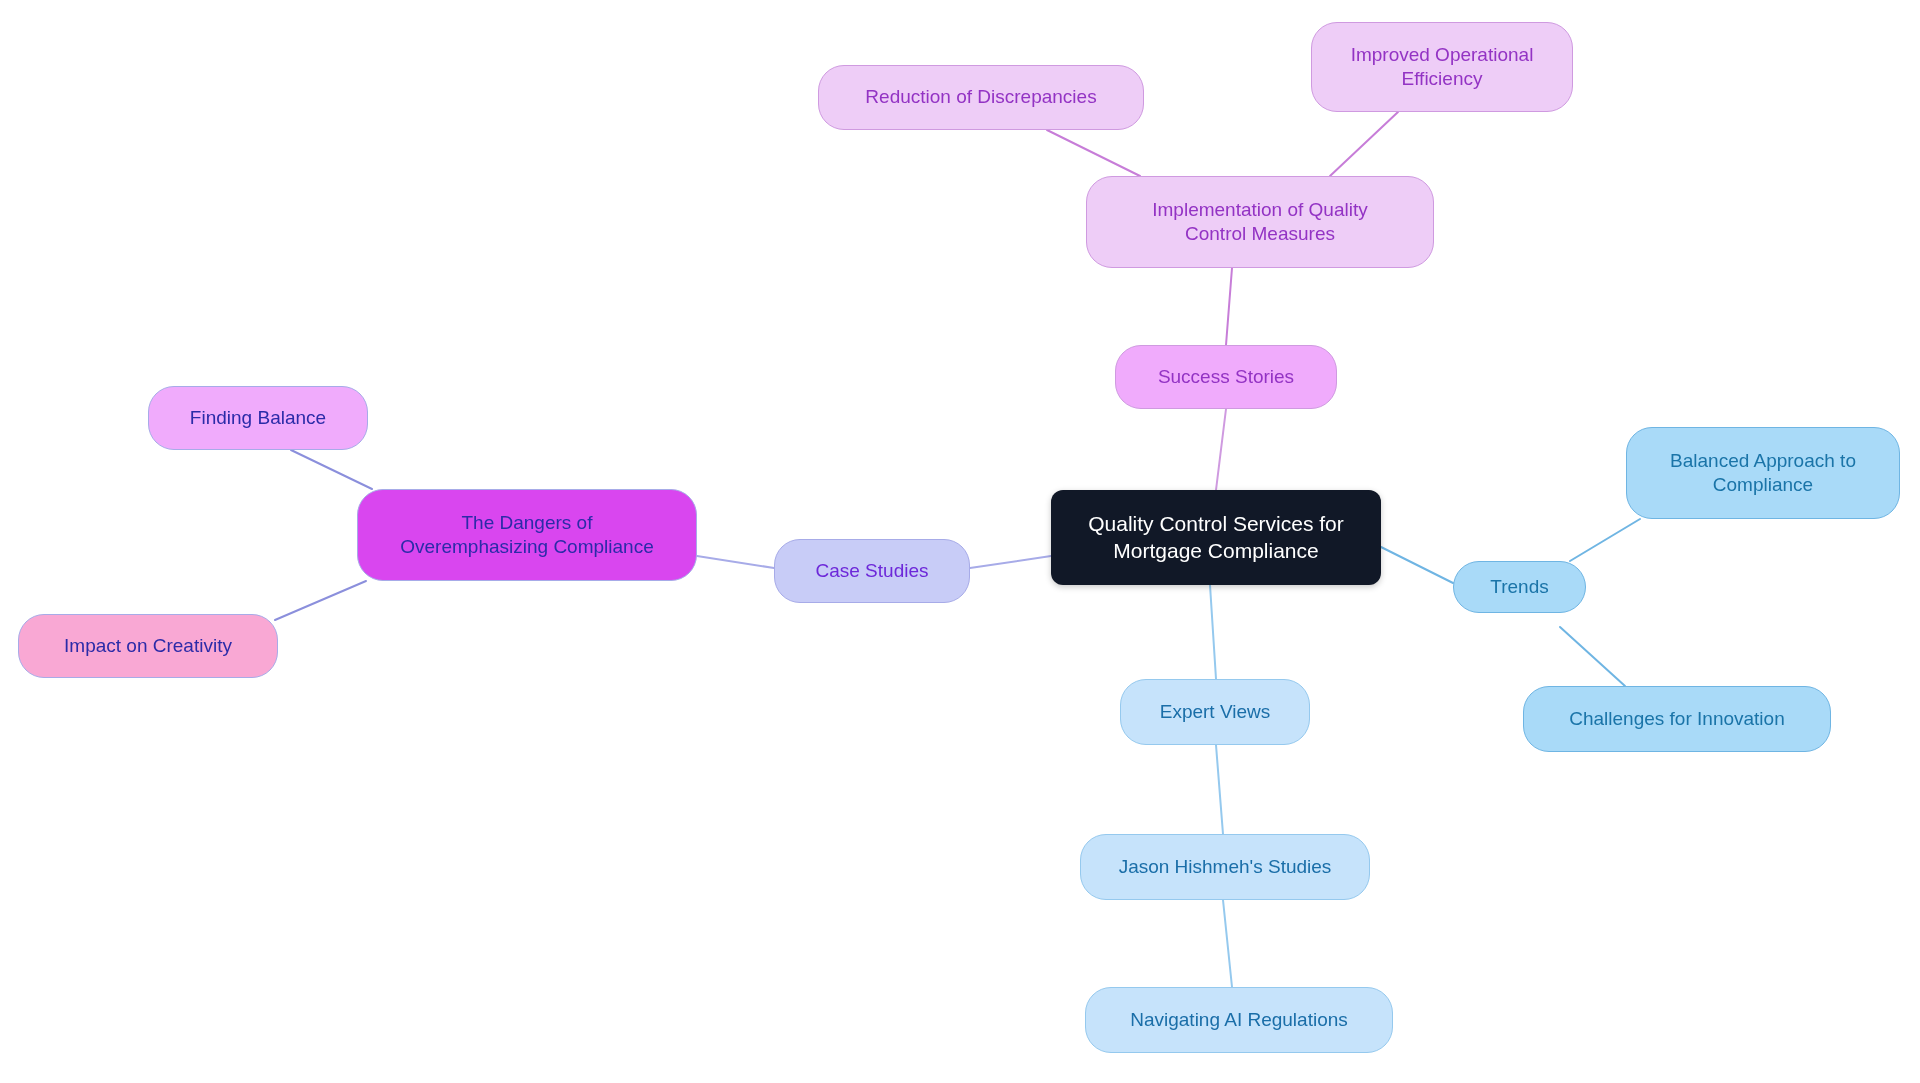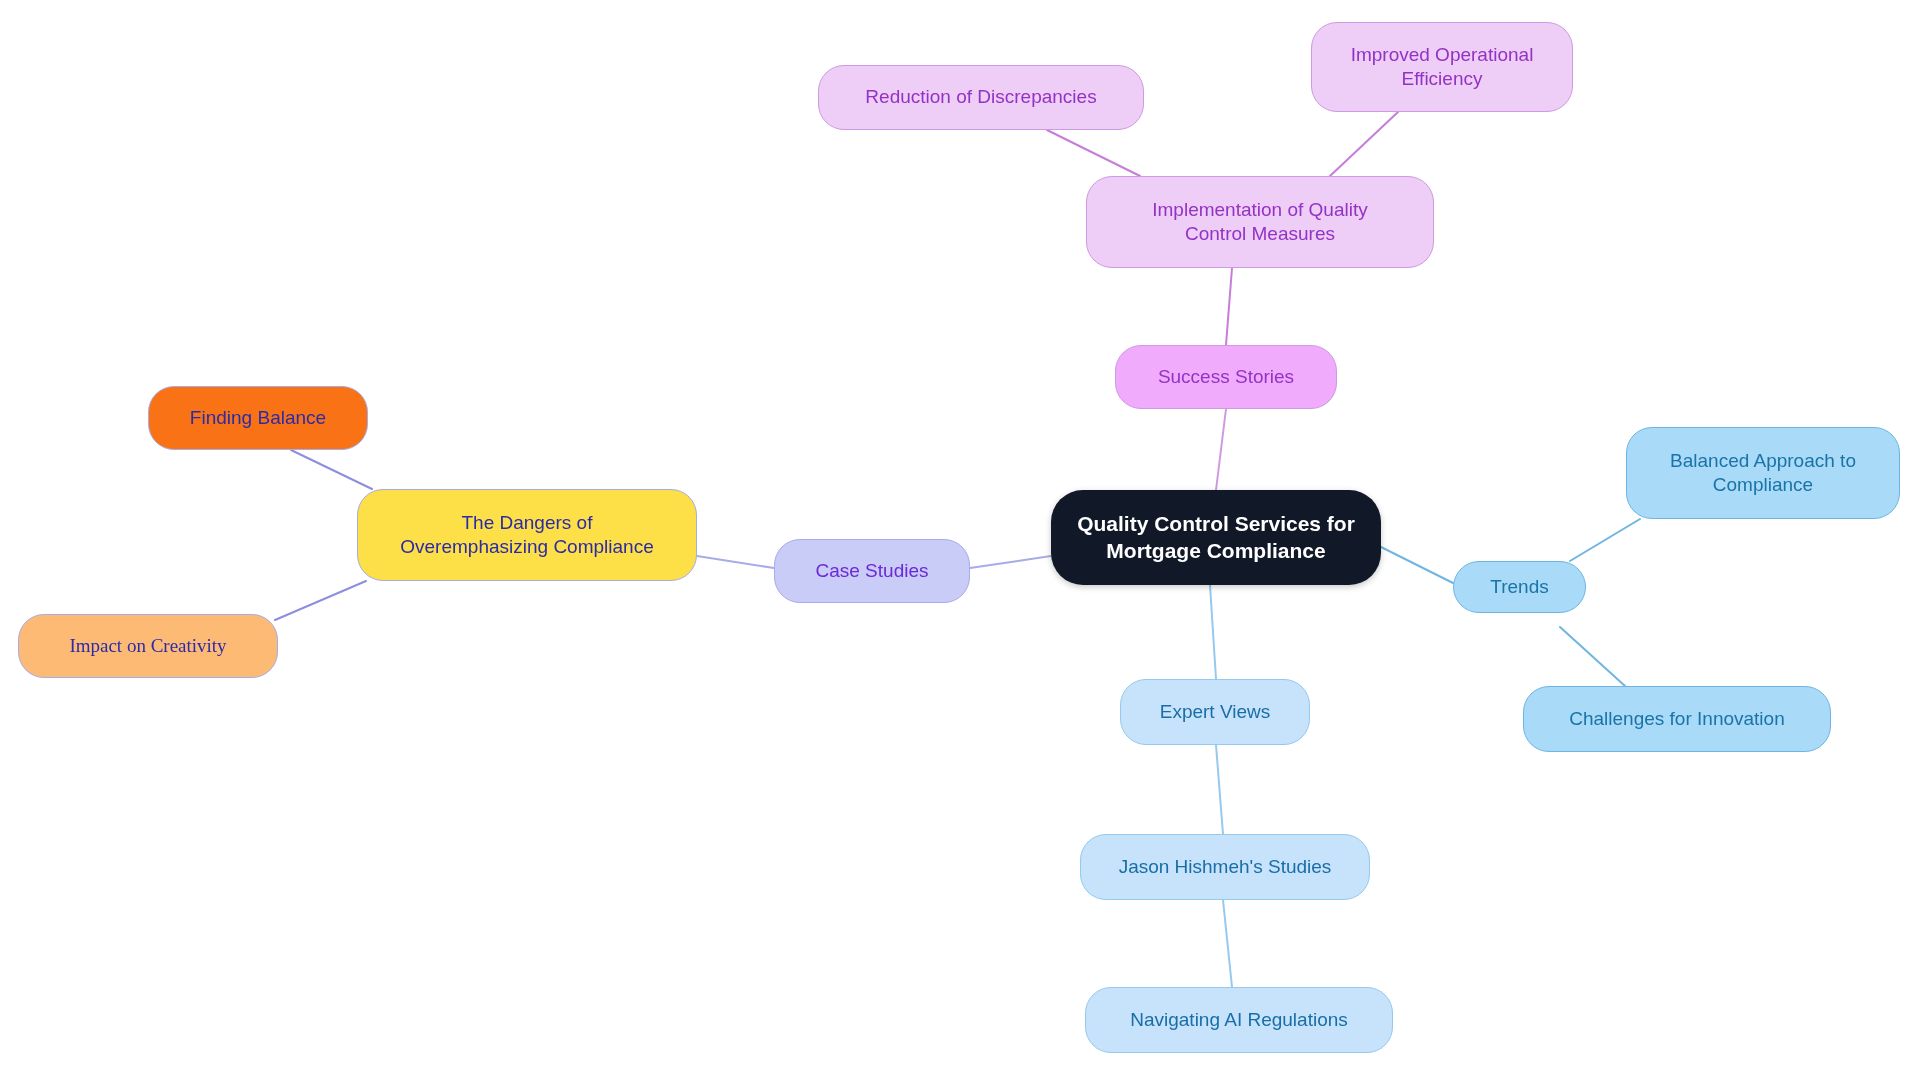--- a/index.html
+++ b/index.html
@@ -31,24 +31,23 @@
     justify-content: center;
     text-align: center;
     border-radius: 26px;
     border-width: 1.3px;
     border-style: solid;
     line-height: 1.28;
     white-space: pre-line;
     padding: 8px 10px;
   }
   .node.root {
-    border-radius: 32px;
+    border-radius: 12px;
     border: none;
     box-shadow: 0 2px 6px rgba(0,0,0,0.22);
-    font-weight: bold;
   }
 </style>
 </head>
 <body>
 
 <div id="canvas">
   <svg id="edge-layer" viewBox="0 0 1920 1083" width="1920" height="1083">
       <line x1="1216" y1="490" x2="1226" y2="409" stroke="#cf9ae0" stroke-width="2" stroke-linecap="round"></line>
       <line x1="1226" y1="345" x2="1232" y2="268" stroke="#c77dd8" stroke-width="2" stroke-linecap="round"></line>
       <line x1="1140" y1="176" x2="1047" y2="130" stroke="#c77dd8" stroke-width="2" stroke-linecap="round"></line>
@@ -66,24 +65,24 @@
     </svg>
   <div id="node-layer">
       <div class="node root" style="left: 1051px; top: 490px; width: 330px; height: 95px; background: rgb(17, 24, 39); color: rgb(255, 255, 255); font-size: 21px;"><span>Quality Control Services for
 Mortgage Compliance</span></div>
       <div class="node" style="left: 818px; top: 65px; width: 326px; height: 65px; background: rgb(238, 205, 247); color: rgb(147, 51, 196); font-size: 19px; border-color: rgb(207, 154, 224);"><span>Reduction of Discrepancies</span></div>
       <div class="node" style="left: 1311px; top: 22px; width: 262px; height: 90px; background: rgb(238, 205, 247); color: rgb(147, 51, 196); font-size: 19px; border-color: rgb(207, 154, 224);"><span>Improved Operational
 Efficiency</span></div>
       <div class="node" style="left: 1086px; top: 176px; width: 348px; height: 92px; background: rgb(238, 205, 247); color: rgb(147, 51, 196); font-size: 19px; border-color: rgb(207, 154, 224);"><span>Implementation of Quality
 Control Measures</span></div>
       <div class="node" style="left: 1115px; top: 345px; width: 222px; height: 64px; background: #f0abfc; color: rgb(147, 51, 196); font-size: 19px; border-color: rgb(207, 154, 224);"><span>Success Stories</span></div>
-      <div class="node" style="left: 148px; top: 386px; width: 220px; height: 64px; background: #f97316; color: rgb(43, 43, 168); font-size: 19px; border-color: rgb(167, 171, 232);"><span>Finding Balance</span></div>
-      <div class="node" style="left: 357px; top: 489px; width: 340px; height: 92px; background: #fde047; color: rgb(43, 43, 168); font-size: 19px; border-color: rgb(167, 171, 232);"><span>The Dangers of
+      <div class="node" style="left: 148px; top: 386px; width: 220px; height: 64px; background: #f0abfc; color: rgb(43, 43, 168); font-size: 19px; border-color: rgb(167, 171, 232);"><span>Finding Balance</span></div>
+      <div class="node" style="left: 357px; top: 489px; width: 340px; height: 92px; background: #d946ef; color: rgb(43, 43, 168); font-size: 19px; border-color: rgb(167, 171, 232);"><span>The Dangers of
 Overemphasizing Compliance</span></div>
-      <div class="node" style="left: 18px; top: 614px; width: 260px; height: 64px; background: #fdba74; color: rgb(43, 43, 168); font-size: 19px; border-color: rgb(167, 171, 232); font-family: Liberation Serif, serif;"><span>Impact on Creativity</span></div>
+      <div class="node" style="left: 18px; top: 614px; width: 260px; height: 64px; background: #f9a8d4; color: rgb(43, 43, 168); font-size: 19px; border-color: rgb(167, 171, 232);"><span>Impact on Creativity</span></div>
       <div class="node" style="left: 774px; top: 539px; width: 196px; height: 64px; background: rgb(200, 204, 247); color: #6d28d9; font-size: 19px; border-color: rgb(167, 171, 232);"><span>Case Studies</span></div>
       <div class="node" style="left: 1626px; top: 427px; width: 274px; height: 92px; background: rgb(169, 218, 248); color: rgb(26, 116, 168); font-size: 19px; border-color: rgb(111, 181, 227);"><span>Balanced Approach to
 Compliance</span></div>
       <div class="node" style="left: 1453px; top: 561px; width: 133px; height: 52px; background: rgb(169, 218, 248); color: rgb(26, 116, 168); font-size: 19px; border-color: rgb(111, 181, 227);"><span>Trends</span></div>
       <div class="node" style="left: 1523px; top: 686px; width: 308px; height: 66px; background: rgb(169, 218, 248); color: rgb(26, 116, 168); font-size: 19px; border-color: rgb(111, 181, 227);"><span>Challenges for Innovation</span></div>
       <div class="node" style="left: 1120px; top: 679px; width: 190px; height: 66px; background: rgb(198, 227, 251); color: rgb(26, 110, 168); font-size: 19px; border-color: rgb(149, 201, 238); justify-content: center;"><span>Expert Views</span></div>
       <div class="node" style="left: 1080px; top: 834px; width: 290px; height: 66px; background: rgb(198, 227, 251); color: rgb(26, 110, 168); font-size: 19px; border-color: rgb(149, 201, 238);"><span>Jason Hishmeh's Studies</span></div>
       <div class="node" style="left: 1085px; top: 987px; width: 308px; height: 66px; background: rgb(198, 227, 251); color: rgb(26, 110, 168); font-size: 19px; border-color: rgb(149, 201, 238);"><span>Navigating AI Regulations</span></div>
     </div>
 </div>

